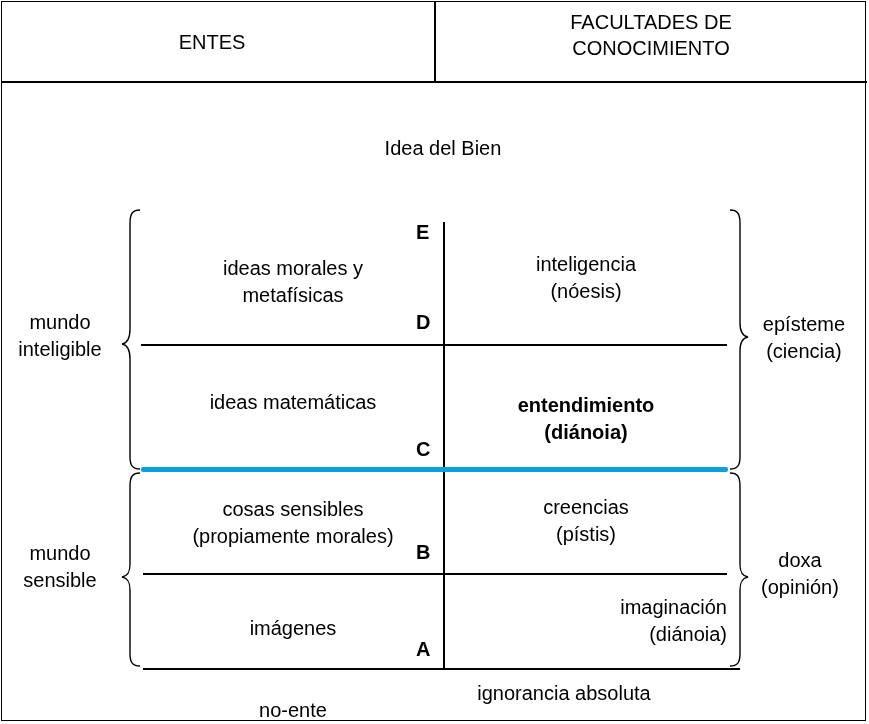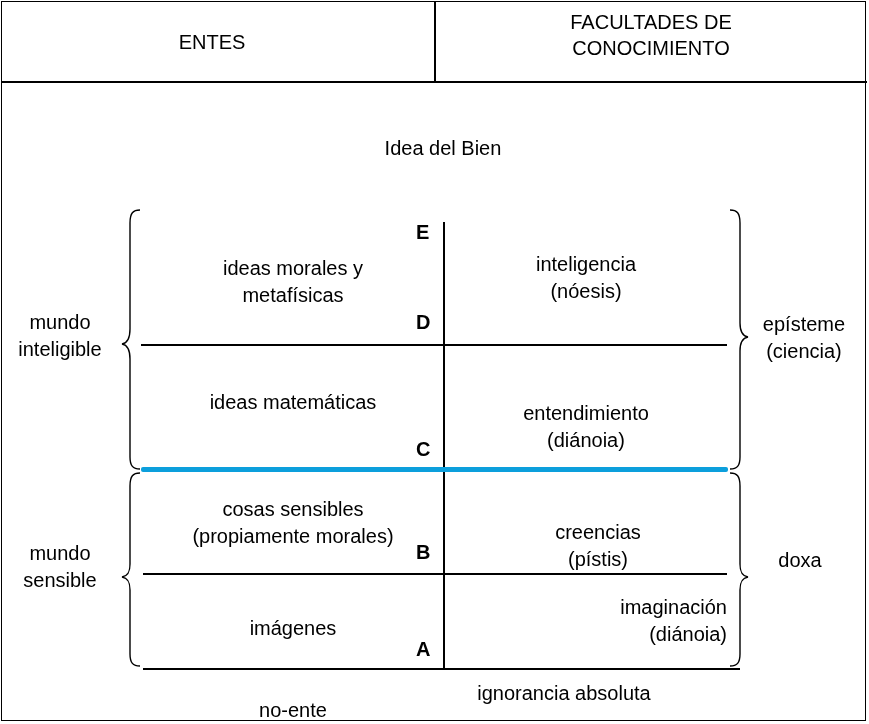--- a/index.html
+++ b/index.html
@@ -61,42 +61,43 @@
   <div>mundo</div>
   <div>sensible</div>
 </div>
 
 <div class="t" style="left:748px;width:112px;top:311px;">
   <div>epísteme</div>
   <div>(ciencia)</div>
 </div>
 <div class="t" style="left:748px;width:104px;top:547px;">
   <div>doxa</div>
+  <div>(opinión)</div>
 </div>
 
 <div class="t" style="left:143px;width:300px;top:255px;">
   <div>ideas morales y</div>
   <div>metafísicas</div>
 </div>
 <div class="t" style="left:445px;width:282px;top:251px;">
   <div>inteligencia</div>
   <div>(nóesis)</div>
 </div>
 
 <div class="t" style="left:143px;width:300px;top:389px;">ideas matemáticas</div>
-<div class="t" style="left:445px;width:282px;top:400px;">
+<div class="t" style="left:445px;width:282px;top:392px;font-weight:bold;">
   <div>entendimiento</div>
   <div>(diánoia)</div>
 </div>
 
 <div class="t" style="left:143px;width:300px;top:496px;">
   <div>cosas sensibles</div>
   <div>(propiamente morales)</div>
 </div>
-<div class="t" style="left:445px;width:282px;top:519px;padding-left:12px;">
+<div class="t" style="left:445px;width:282px;top:494px;">
   <div>creencias</div>
   <div>(pístis)</div>
 </div>
 
 <div class="t" style="left:143px;width:300px;top:603px;margin-top:12px;">imágenes</div>
 <div class="t" style="left:445px;width:282px;top:594px;text-align:right;">
   <div>imaginación</div>
   <div>(diánoia)</div>
 </div>
 

